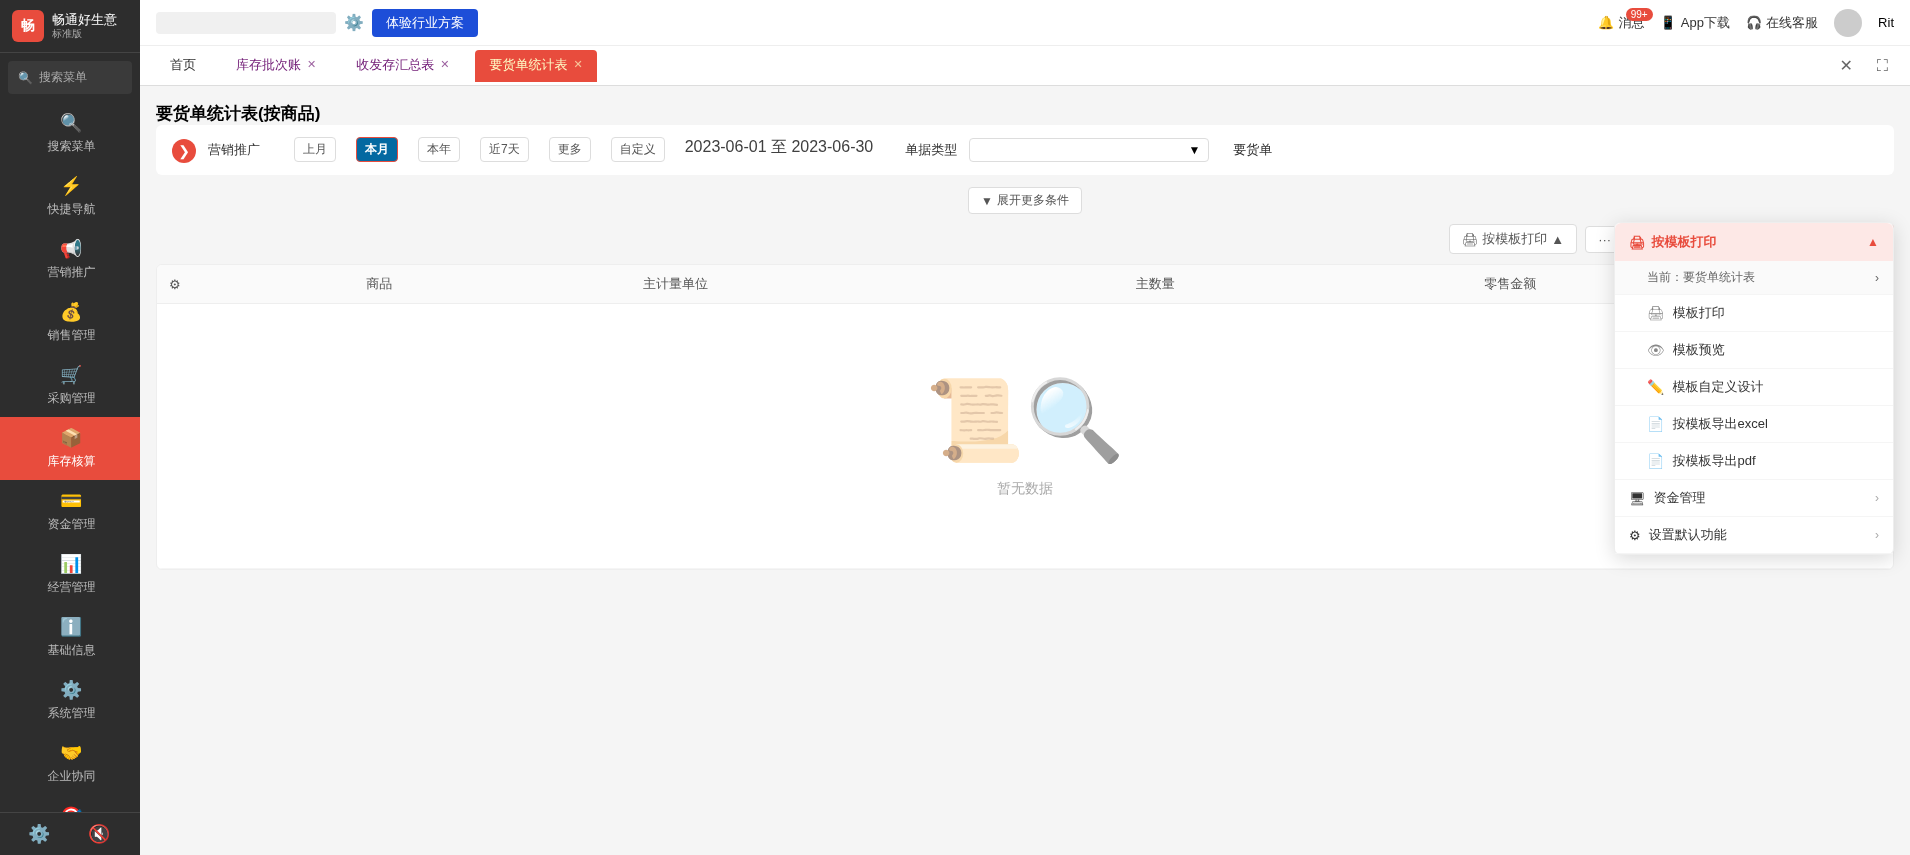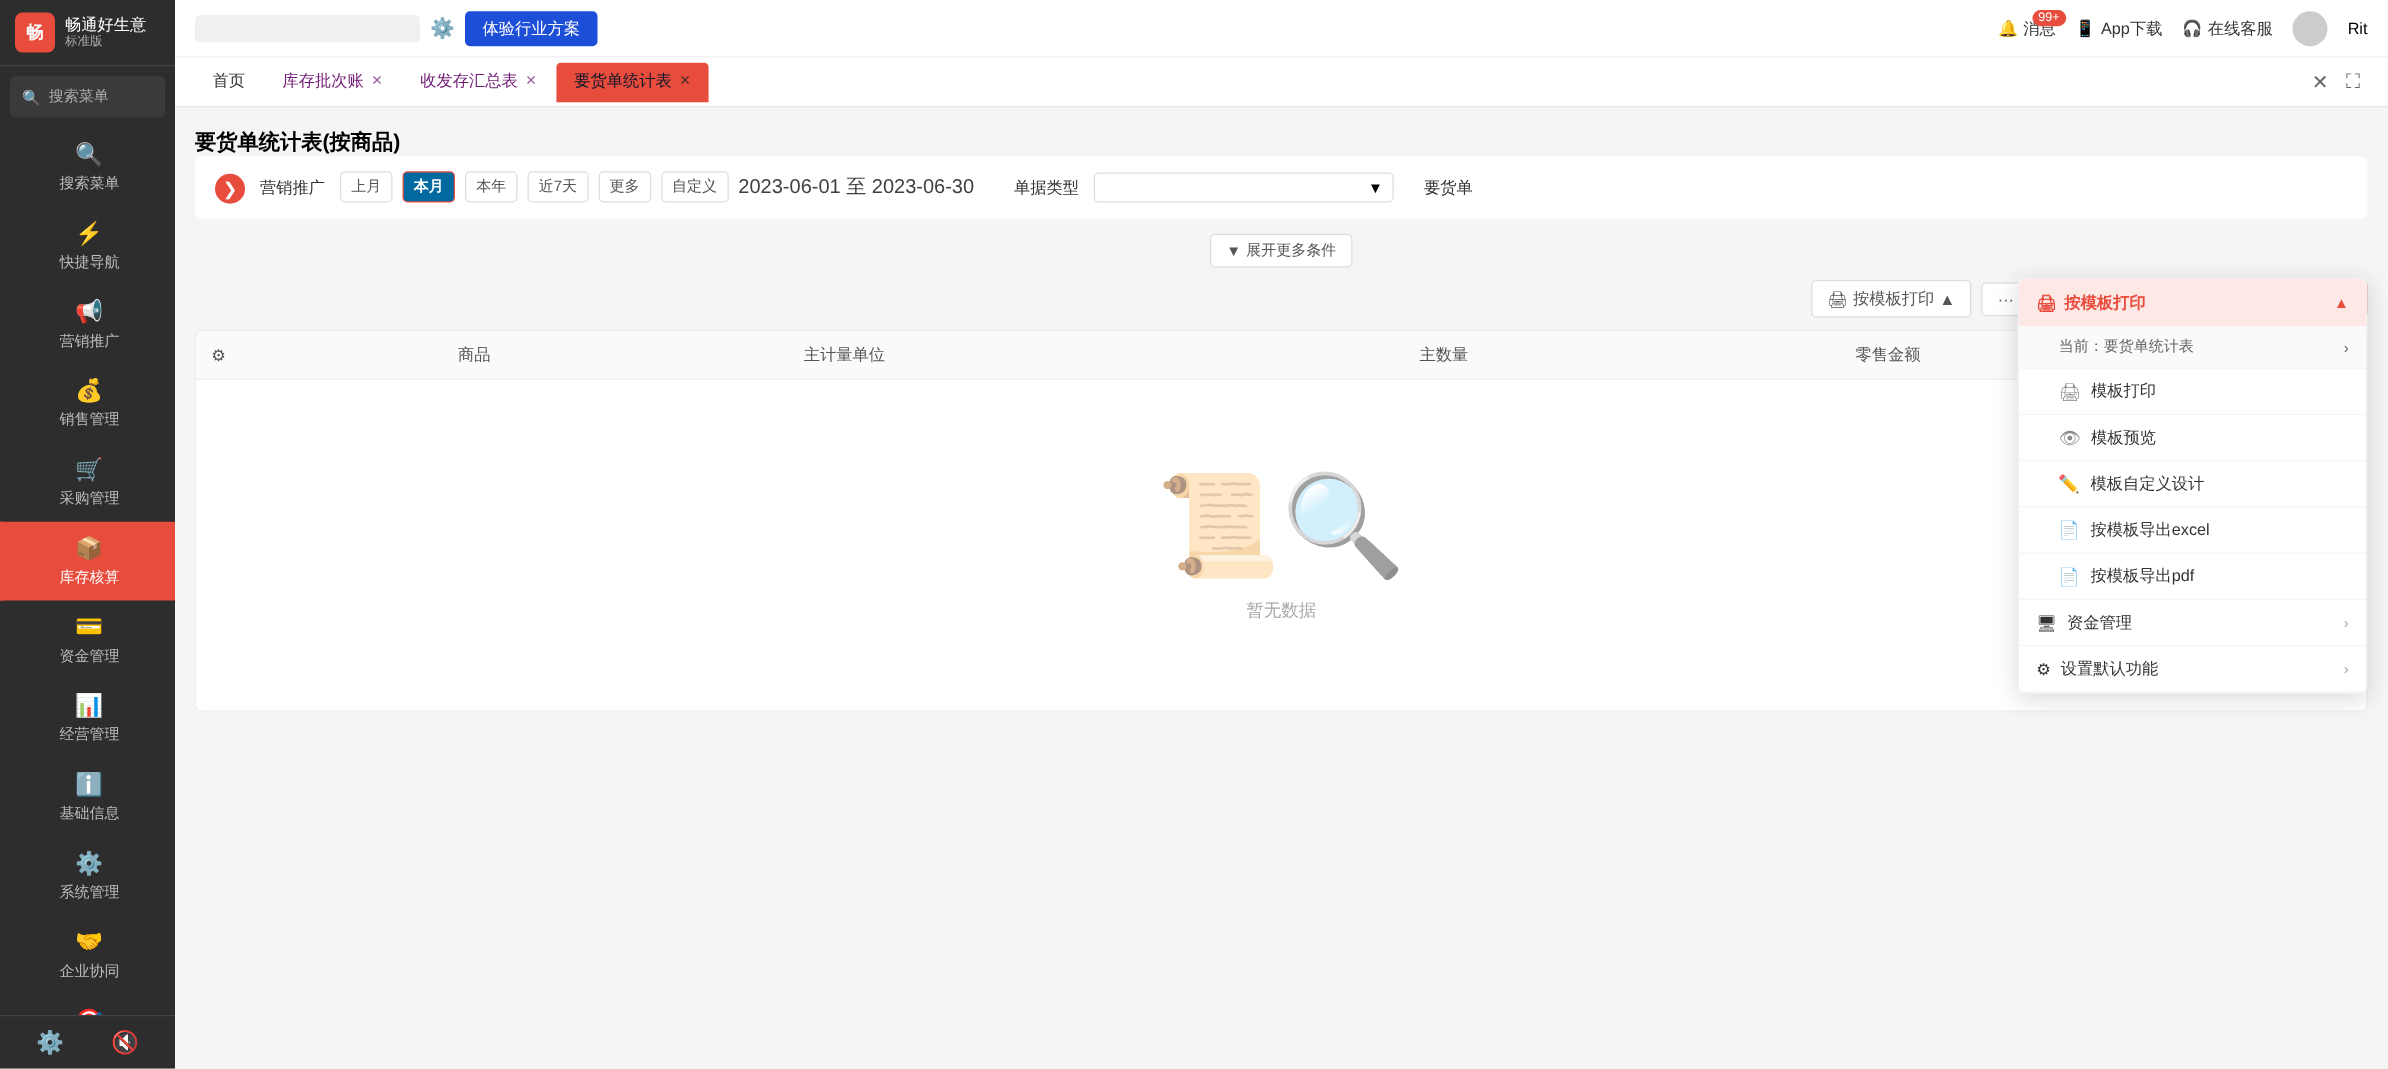--- a/index.html
+++ b/index.html
@@ -71,45 +71,45 @@
     }
     .gear-btn { background: none; border: none; font-size: 16px; cursor: pointer; color: #666; }
     .topbar-right { display: flex; align-items: center; gap: 16px; }
     .badge-btn { position: relative; background: none; border: none; cursor: pointer; font-size: 13px; color: #333; display: flex; align-items: center; gap: 4px; }
     .badge { background: #e84c3d; color: #fff; border-radius: 10px; font-size: 10px; padding: 1px 5px; position: absolute; top: -6px; right: -8px; }
     .user-avatar { width: 28px; height: 28px; border-radius: 50%; background: #ccc; }
 
     
     .tabs {
       height: 40px; background: #fff; border-bottom: 1px solid #ddd;
-      display: flex; align-items: center; padding: 0 16px; gap: 2px;
+      display: flex; align-items: center; padding: 0 16px; gap: 12px;
     }
     .tab {
       padding: 6px 14px; font-size: 13px; cursor: pointer; color: #701a75;
       border-radius: 4px 4px 0 0; display: flex; align-items: center; gap: 6px;
       border-bottom: 2px solid transparent;
     }
-    .tab.active { background: #e84c3d; color: #0f172a; }
+    .tab.active { background: #e84c3d; color: #fef9c3; }
     .tab .close { font-size: 11px; opacity: 0.7; }
     .tab-home { color: #333; }
 
     
     .page-content { flex: 1; background: #f5f5f5; padding: 16px; overflow: auto; position: relative; }
     .page-title { font-size: 17px; font-weight: bold; color: #000000; margin-bottom: 0; }
 
     
     .filter-bar {
       background: #fff; border-radius: 6px; padding: 12px 16px; margin-bottom: 12px;
       display: flex; align-items: flex-start; gap: 12px;
     }
     .expand-btn { background: #e84c3d; color: #fff; border: none; border-radius: 50%; width: 24px; height: 24px; cursor: pointer; font-size: 14px; display: flex; align-items: center; justify-content: center; flex-shrink: 0; margin-top: 2px; }
     .filter-fields { display: flex; flex-direction: column; gap: 8px; flex: 1; }
     .filter-row { display: flex; align-items: center; gap: 12px; }
     .filter-label { font-size: 13px; color: #333; white-space: nowrap; }
-    .date-btns { display: flex; gap: 8px; align-items: center; }
+    .date-btns { display: flex; gap: 20px; align-items: flex-start; margin-left: 22px; }
     .date-btn { border: 1px solid #ddd; background: #fff; border-radius: 4px; padding: 3px 8px; font-size: 12px; cursor: pointer; color: #555; }
     .date-btn.active { background: #0369a1; color: #fff; border-color: #e84c3d; font-weight: bold; }
     .date-range { font-size: 16px; color: #404040; }
     .filter-select {
       border: 1px solid #ddd; border-radius: 4px; padding: 4px 8px; font-size: 12px;
       background: #fff; min-width: 200px; cursor: pointer; display: flex; align-items: center; justify-content: space-between;
     }
     .expand-more-btn {
       border: 1px solid #ddd; background: #fff; border-radius: 4px; padding: 4px 12px;
       font-size: 12px; cursor: pointer; color: #555; display: flex; align-items: center; gap: 4px; margin: 0 auto;

